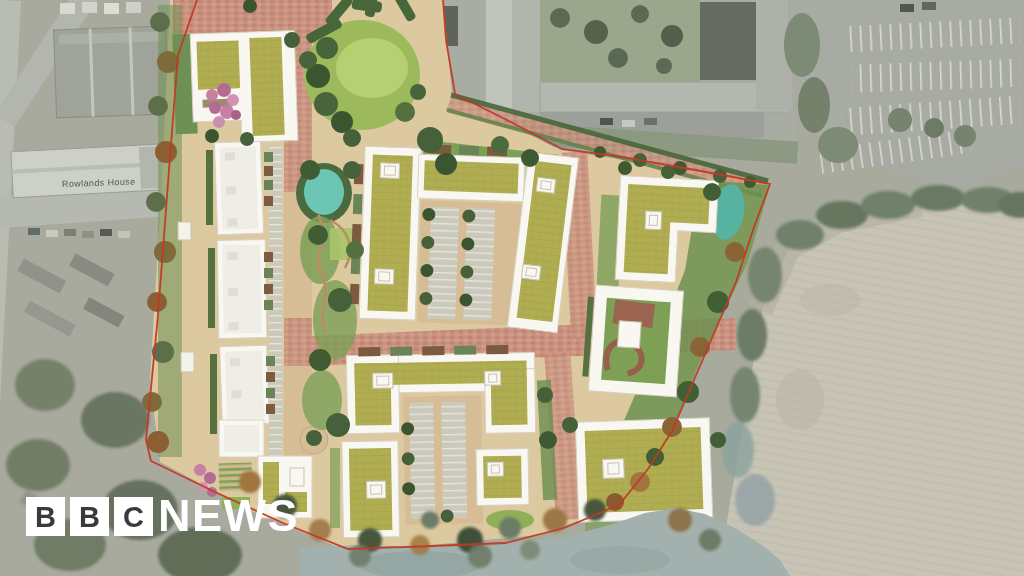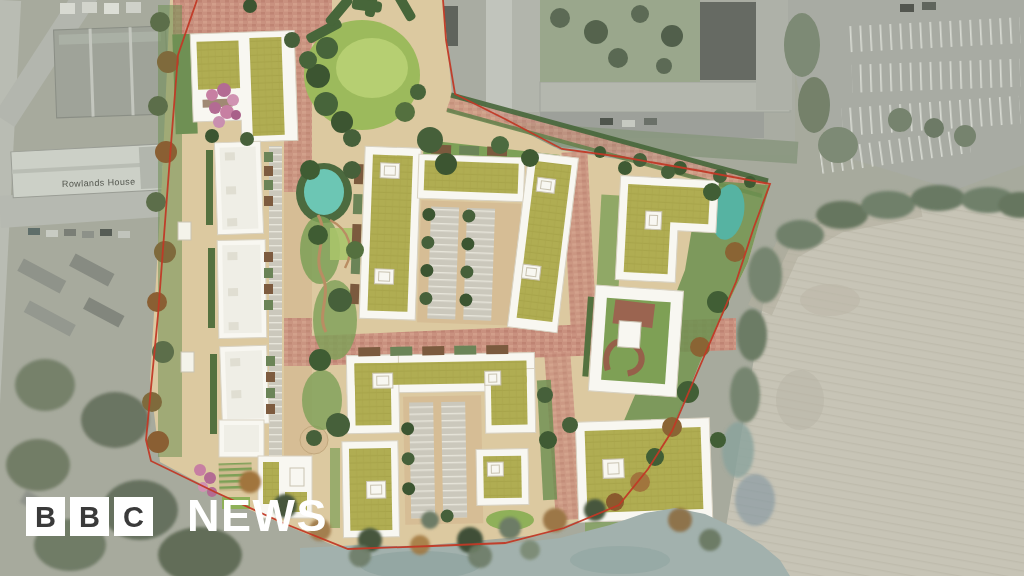--- a/index.html
+++ b/index.html
@@ -3,21 +3,21 @@
 <meta charset="utf-8">
 <style>
   html,body{margin:0;padding:0;background:#1a1a1a}
   .stage{position:relative;width:1024px;height:576px;overflow:hidden;
          font-family:"Liberation Sans",sans-serif;background:#a7aa9d}
   .stage svg{display:block}
   .bbc-logo{position:absolute;left:26px;top:490px;display:flex;align-items:center}
   .bbc-block{width:39px;height:39px;margin-right:5px;background:var(--logo-block-bg,#ffffff);
              color:var(--logo-block-text,#3a3a3a);font-weight:bold;font-size:29px;
              line-height:40px;text-align:center}
-  .bbc-news{margin-left:29px;color:var(--logo-wordmark,#ffffff);font-size:45px;
+  .bbc-news{margin-left:0;color:var(--logo-wordmark,#ffffff);font-size:45px;
             font-weight:bold;letter-spacing:1.5px}
   .rowlands-text{font-size:9px;letter-spacing:.4px;fill:#454840;opacity:.9}
 </style>
 </head>
 <body>
 
 <div class="stage">
 <svg width="1024" height="576" viewBox="0 0 1024 576">
   <defs>
     <filter id="soft">

